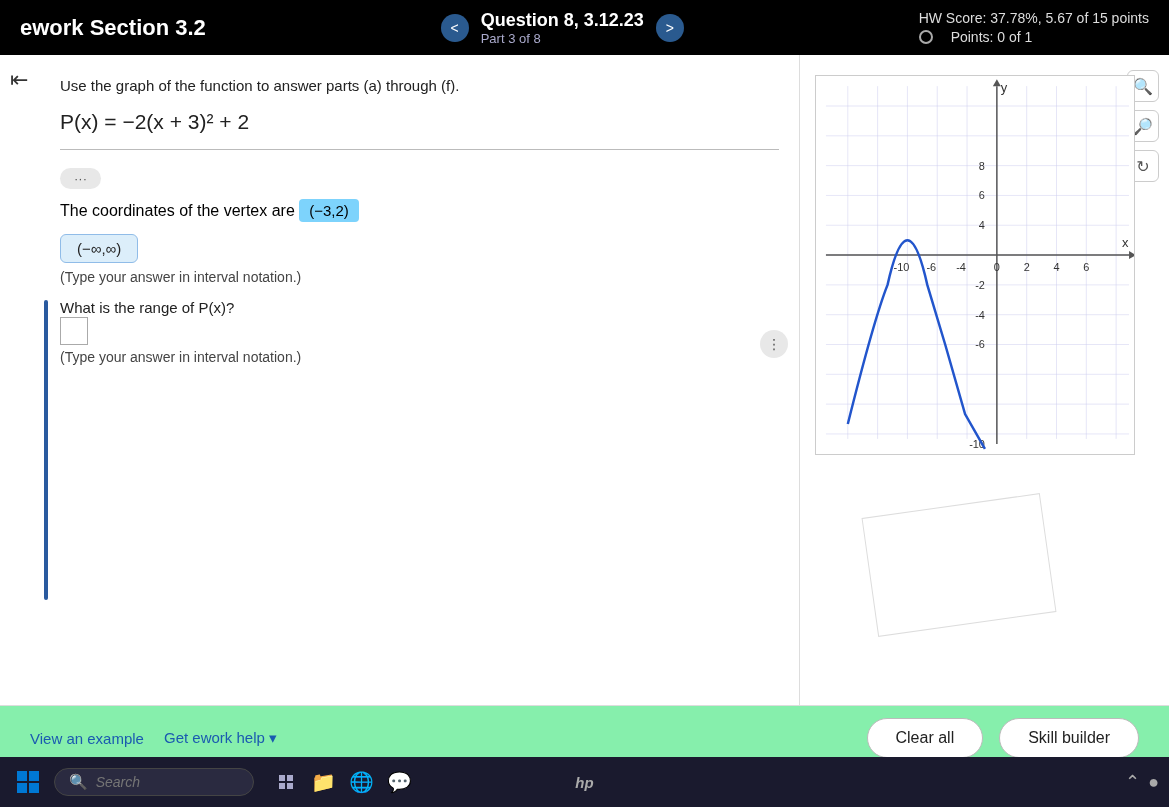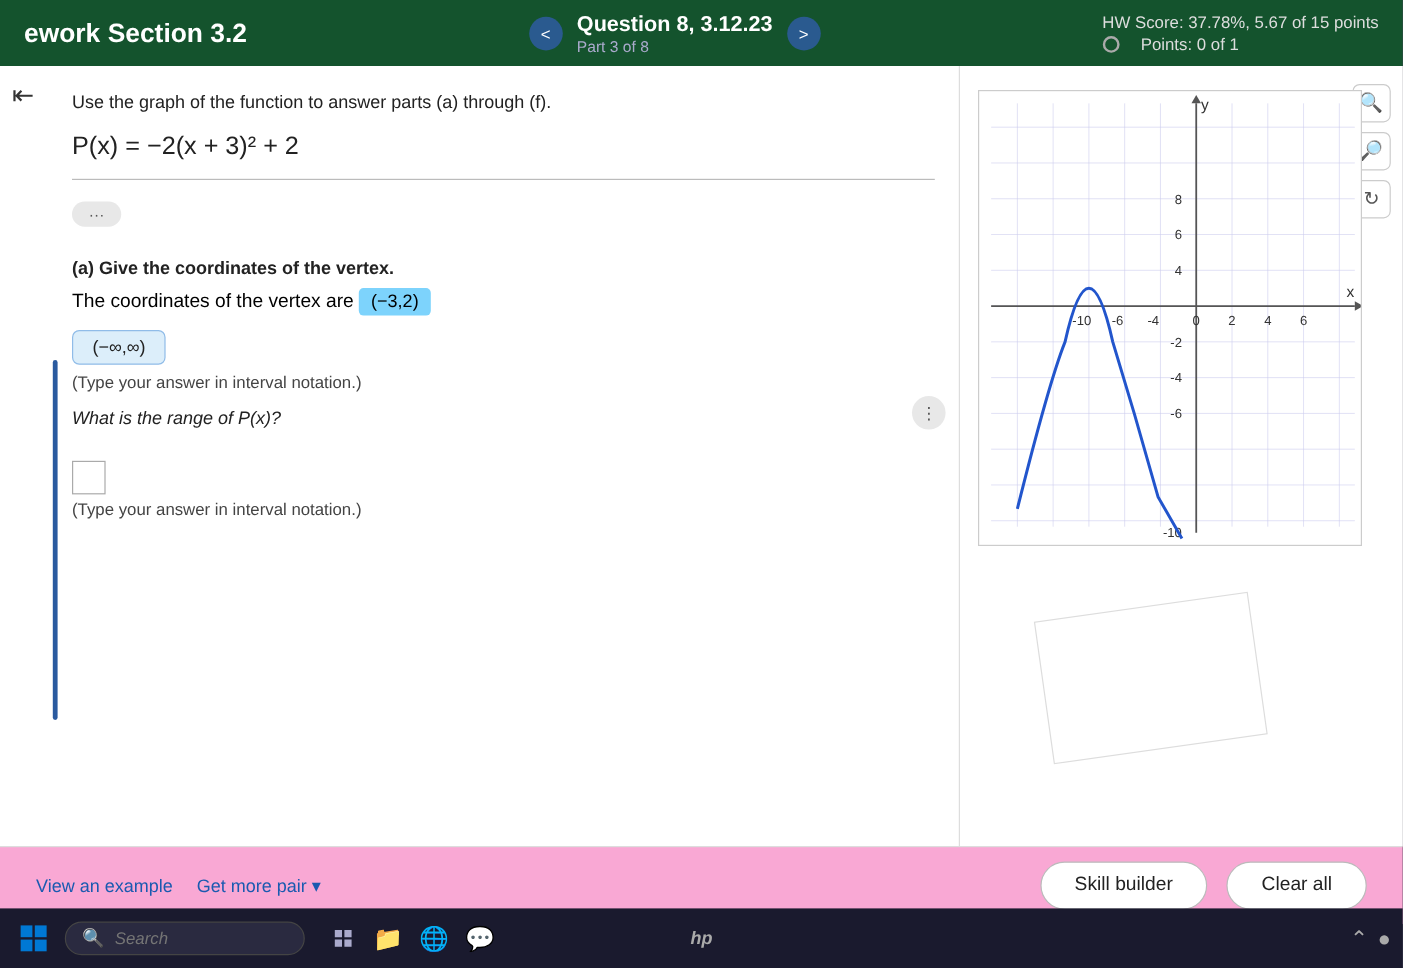--- a/index.html
+++ b/index.html
@@ -1,20 +1,20 @@
 <!DOCTYPE html>
 <html><head>
   <meta charset="utf-8">
   <style>
     * { box-sizing: border-box; margin: 0; padding: 0; }
     body { font-family: Arial, sans-serif; background: #1a1a2e; width: 1169px; height: 807px; overflow: hidden; position: relative; }
 
     
     .header {
-      background: #14532d;
+      background: #000000;
       display: flex;
       align-items: center;
       justify-content: space-between;
       padding: 8px 20px;
       height: 55px;
       color: white;
     }
     .header-left { font-size: 22px; font-weight: bold; color: white; }
     .header-center { display: flex; flex-direction: column; align-items: center; gap: 2px; }
     .header-center-top { display: flex; align-items: center; gap: 12px; }
@@ -211,21 +211,21 @@
       border-radius: 50%;
       width: 28px; height: 28px;
       cursor: pointer;
       display: flex; align-items: center; justify-content: center;
       font-size: 14px;
       color: #555;
     }
 
     
     .bottom-bar {
-      background: #f9a8d4;
+      background: #86efac;
       height: 65px;
       display: flex;
       align-items: center;
       justify-content: space-between;
       padding: 0 30px;
       border-top: 1px solid #ddd;
     }
 
     .bottom-links {
       display: flex;
@@ -381,32 +381,31 @@
     <div class="vertical-accent"></div>
 
     <div class="question-content">
       <p class="question-intro">Use the graph of the function to answer parts (a) through (f).</p>
       <p class="equation">P(x) = −2(x + 3)² + 2</p>
 
       <hr class="divider-line">
       <button class="expand-btn">···</button>
 
       
-      <div class="part-label">(a) Give the coordinates of the vertex.</div>
       <div style="margin-bottom:6px;">
         <span>The coordinates of the vertex are</span>
         <span class="answer-highlight">(−3,2)</span>
       </div>
 
       
       <div class="interval-box">(−∞,∞)</div>
       <br>
       <p class="instruction">(Type your answer in interval notation.)</p>
 
-      <p style="font-size:15px; color:#222; margin-bottom:27px;font-style:italic;">What is the range of P(x)?</p>
+      <p style="font-size:15px; color:#222; margin-bottom:1px;">What is the range of P(x)?</p>
       <div class="answer-input-box"></div>
       <br>
       <p class="instruction">(Type your answer in interval notation.)</p>
     </div>
   </div>
 
   <button class="expand-dots-btn">⋮</button>
 
   <div class="right-panel">
     <div class="graph-tools">
@@ -482,25 +481,25 @@
       </svg>
     </div>
 
     <div class="paper-overlay"></div>
   </div>
 </div>
 
 <div class="bottom-bar">
   <div class="bottom-links">
     <button class="bottom-link">View an example</button>
-    <button class="bottom-link">Get more pair ▾</button>
+    <button class="bottom-link">Get ework help ▾</button>
   </div>
   <div class="bottom-actions">
+    <button class="action-btn">Clear all</button>
     <button class="action-btn">Skill builder</button>
-    <button class="action-btn">Clear all</button>
   </div>
 </div>
 
 <div class="taskbar">
   <div class="taskbar-start">
     <svg width="22" height="22" viewBox="0 0 22 22">
       <rect x="0" y="0" width="10" height="10" fill="#0078d4"></rect>
       <rect x="12" y="0" width="10" height="10" fill="#0078d4"></rect>
       <rect x="0" y="12" width="10" height="10" fill="#0078d4"></rect>
       <rect x="12" y="12" width="10" height="10" fill="#0078d4"></rect>

